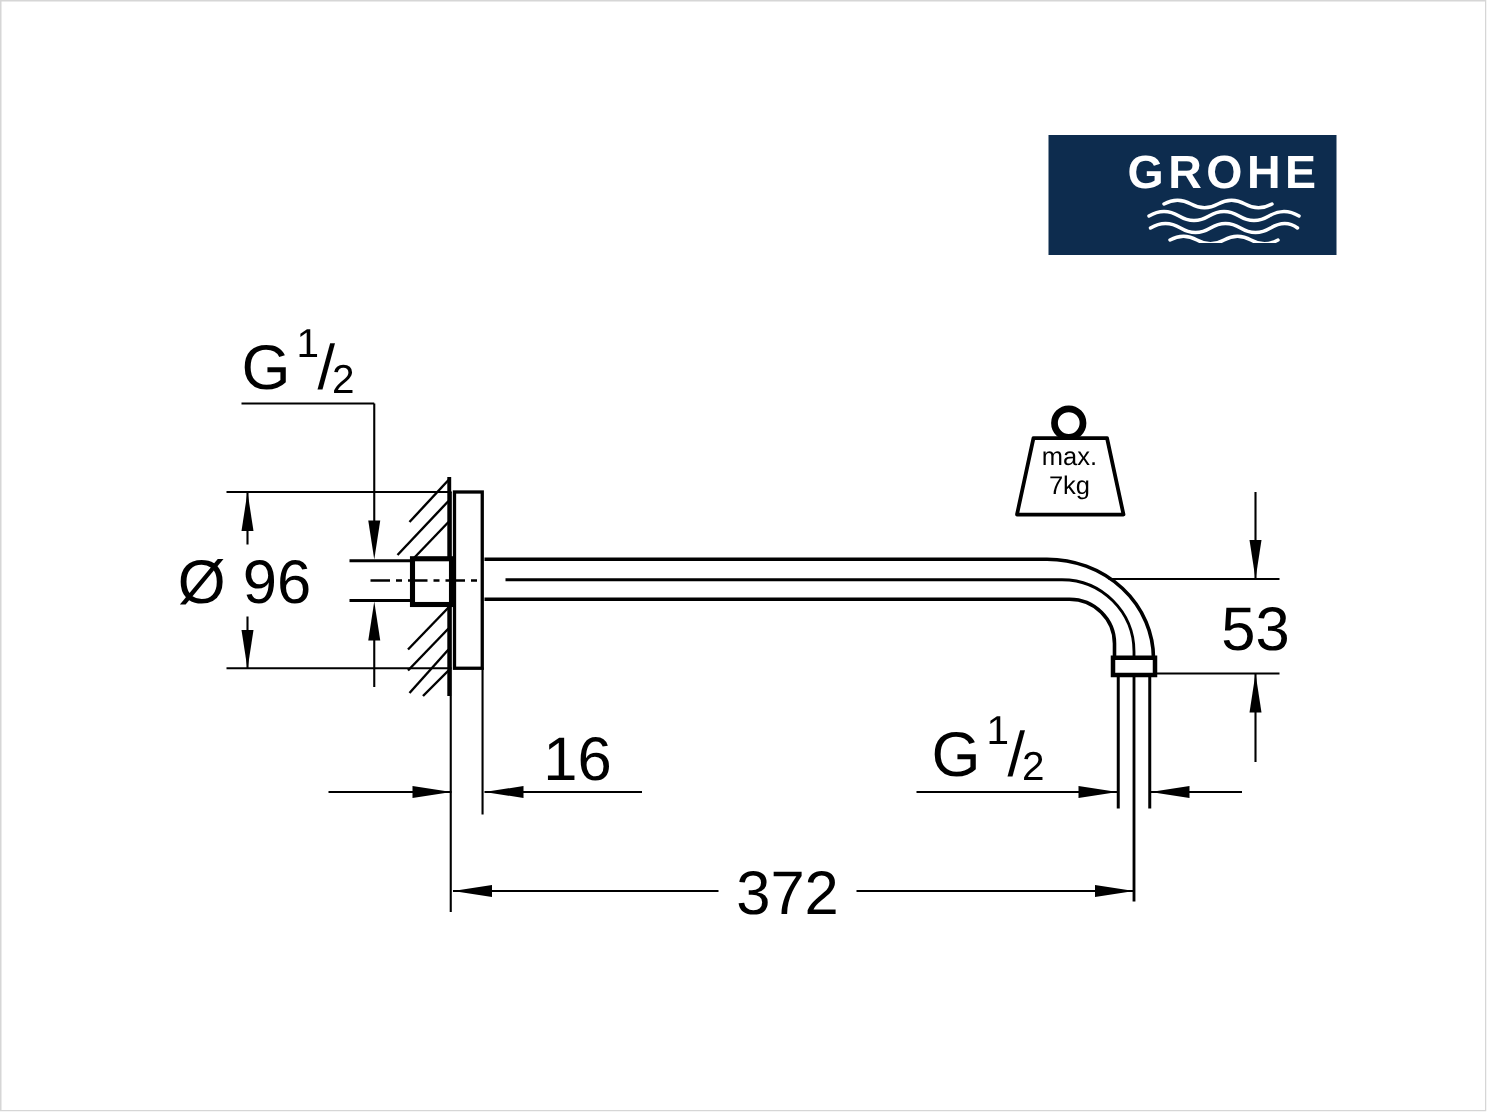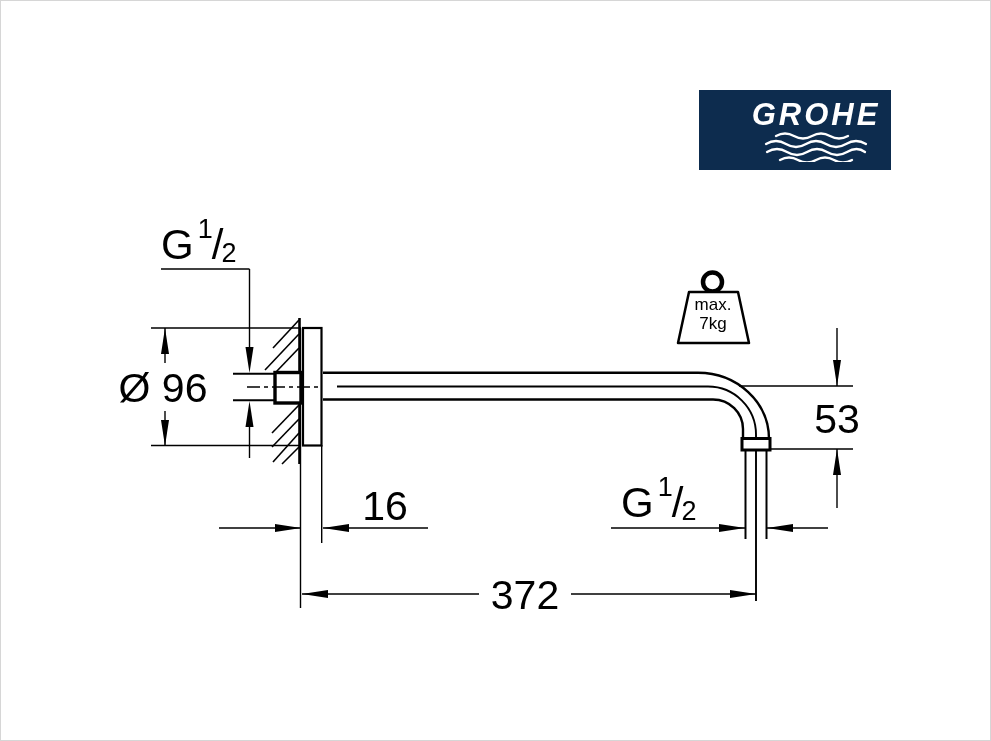--- a/index.html
+++ b/index.html
@@ -10,21 +10,21 @@
   }
   .drawing-svg{position:absolute;left:0;top:0;}
   .drawing-svg text{fill:#000;font-family:"Liberation Sans",sans-serif;}
   .dimtext{font-size:41px;}
   .threadtext{font-size:42px;}
   .sub{font-size:27px;}
   .wtext{font-size:17px;}
   .logo{
     position:absolute;left:698px;top:89px;width:192px;height:80px;
     background:#0d2c4e;display:flex;flex-direction:column;align-items:center;
-    justify-content:center;box-sizing:border-box;padding-left:42px;font-style:italic;
+    justify-content:center;box-sizing:border-box;padding-left:42px;
   }
   .logo-text{
     color:#ffffff;font-weight:bold;font-size:31px;letter-spacing:3px;
     line-height:1;font-family:"Liberation Sans",sans-serif;
   }
   .logo-waves{margin-top:2px;display:block;}
 </style>
 </head>
 <body>
 

